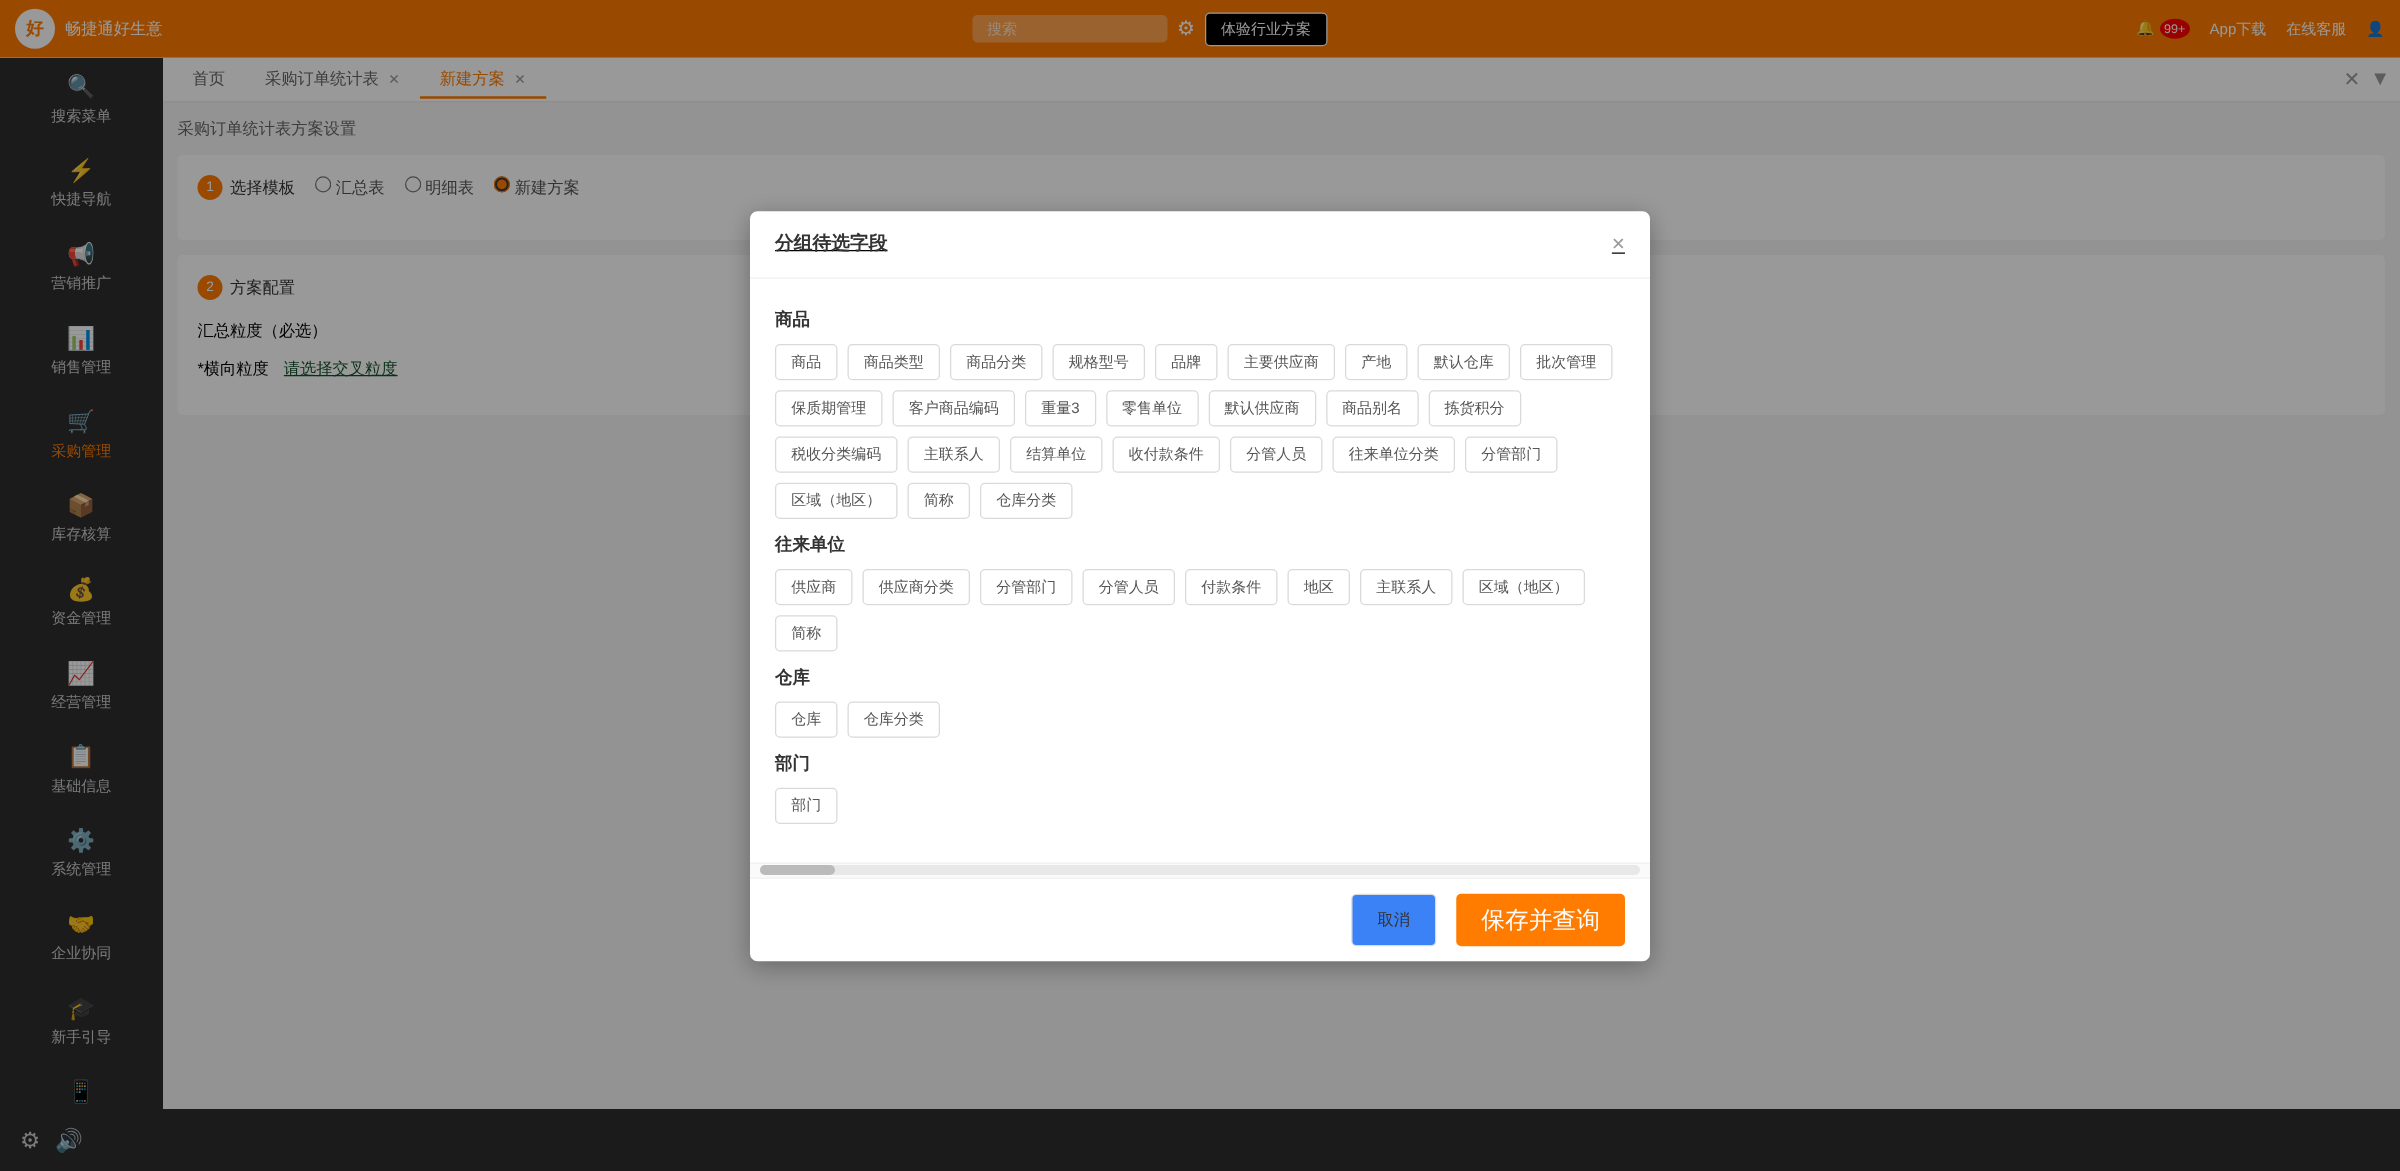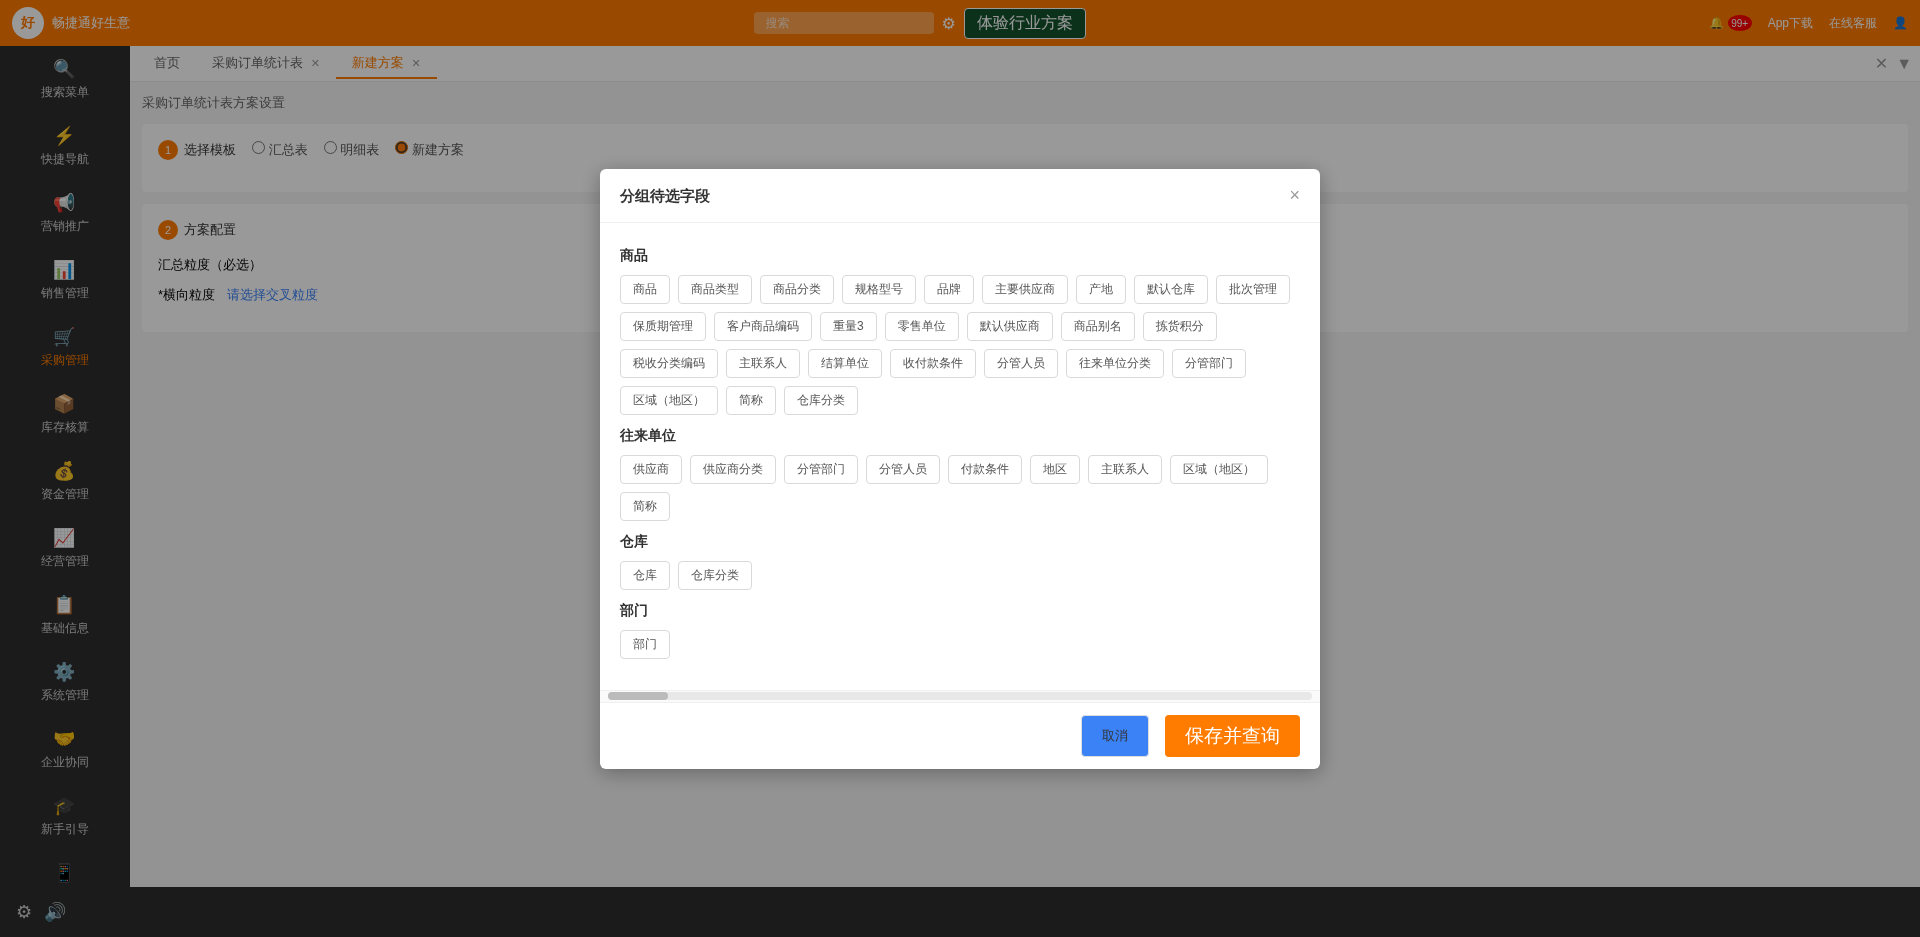--- a/index.html
+++ b/index.html
@@ -12,23 +12,23 @@
       display: flex;
       align-items: center;
       padding: 0 12px;
       justify-content: space-between;
       position: fixed; top: 0; left: 0; right: 0; z-index: 100;
     }
     .logo-area { display: flex; align-items: center; gap: 8px; }
     .logo-icon { width: 32px; height: 32px; background: #fff; border-radius: 50%; display: flex; align-items: center; justify-content: center; color: #ff7c00; font-weight: bold; font-size: 14px; }
     .logo-text { color: #fff; font-size: 13px; }
     .header-center { display: flex; align-items: center; gap: 8px; }
-    .header-search { background: rgba(255,255,255,0.3); border: none; border-radius: 4px; padding: 4px 12px; color: #fff; width: 180px; font-size: 12px; }
+    .header-search { background: rgba(255,255,255,0.3); border: none; border-radius: 4px; padding: 4px 12px; color: #fff; width: 156px; font-size: 12px; }
     .header-search::placeholder { color: rgba(255,255,255,0.7); }
-    .header-btn { background: #14532d; border: 1px solid #fff; border-radius: 4px; color: #fff; padding: 4px 12px; cursor: pointer; font-size: 16px; }
+    .header-btn { background: #000000; border: 1px solid #fff; border-radius: 4px; color: #fff; padding: 4px 12px; cursor: pointer; font-size: 12px; }
     .header-right { display: flex; align-items: center; gap: 16px; color: #fff; font-size: 12px; }
     .badge { background: red; border-radius: 50%; width: 24px; height: 16px; display: inline-flex; align-items: center; justify-content: center; font-size: 10px; color: #fff; }
 
     
     .sidebar {
       position: fixed; left: 0; top: 46px; bottom: 0;
       width: 130px; background: #2d2d2d;
       overflow-y: auto; z-index: 99;
     }
     .sidebar-item {
@@ -84,22 +84,22 @@
       background: rgba(0,0,0,0.4); z-index: 200;
       display: flex; align-items: center; justify-content: center;
     }
 
     
     .dialog {
       background: #fff; border-radius: 6px; width: 720px; max-height: 600px;
       display: flex; flex-direction: column; box-shadow: 0 4px 20px rgba(0,0,0,0.3);
     }
     .dialog-header {
-      display: flex; align-items: flex-end; justify-content: space-between;
-      padding: 16px 20px; border-bottom: 1px solid #f0f0f0;
+      display: flex; align-items: flex-start; justify-content: space-between;
+      padding: 16px 20px; border-bottom: 1px solid #f0f0f0; text-decoration: underline;
     }
     .dialog-title { font-size: 15px; font-weight: bold; color: #333; }
     .dialog-close { cursor: pointer; color: #999; font-size: 18px; }
     .dialog-body { flex: 1; overflow-y: auto; padding: 16px 20px; }
 
     
     .section-title { font-size: 14px; font-weight: bold; color: #333; margin-bottom: 10px; margin-top: 8px; }
     .tag-grid { display: flex; flex-wrap: wrap; gap: 8px; margin-bottom: 12px; }
     .tag {
       border: 1px solid #d9d9d9; border-radius: 4px; padding: 5px 12px;
@@ -245,21 +245,21 @@
       <div class="step">
         <div class="step-num">2</div>
         <span class="step-label">方案配置</span>
       </div>
     </div>
     <div style="margin-bottom:12px;">
       <span>汇总粒度（必选）</span>
     </div>
     <div style="display:flex;align-items:center;gap:12px;margin-bottom:12px;">
       <span>*横向粒度</span>
-      <span style="color:#3b82f6;">请选择交叉粒度</span>
+      <span style="color:#14532d;text-decoration:underline;">请选择交叉粒度</span>
     </div>
   </div>
 </div>
 
 <div class="overlay">
   <div class="dialog">
     <div class="dialog-header">
       <span class="dialog-title">分组待选字段</span>
       <span class="dialog-close">×</span>
     </div>

